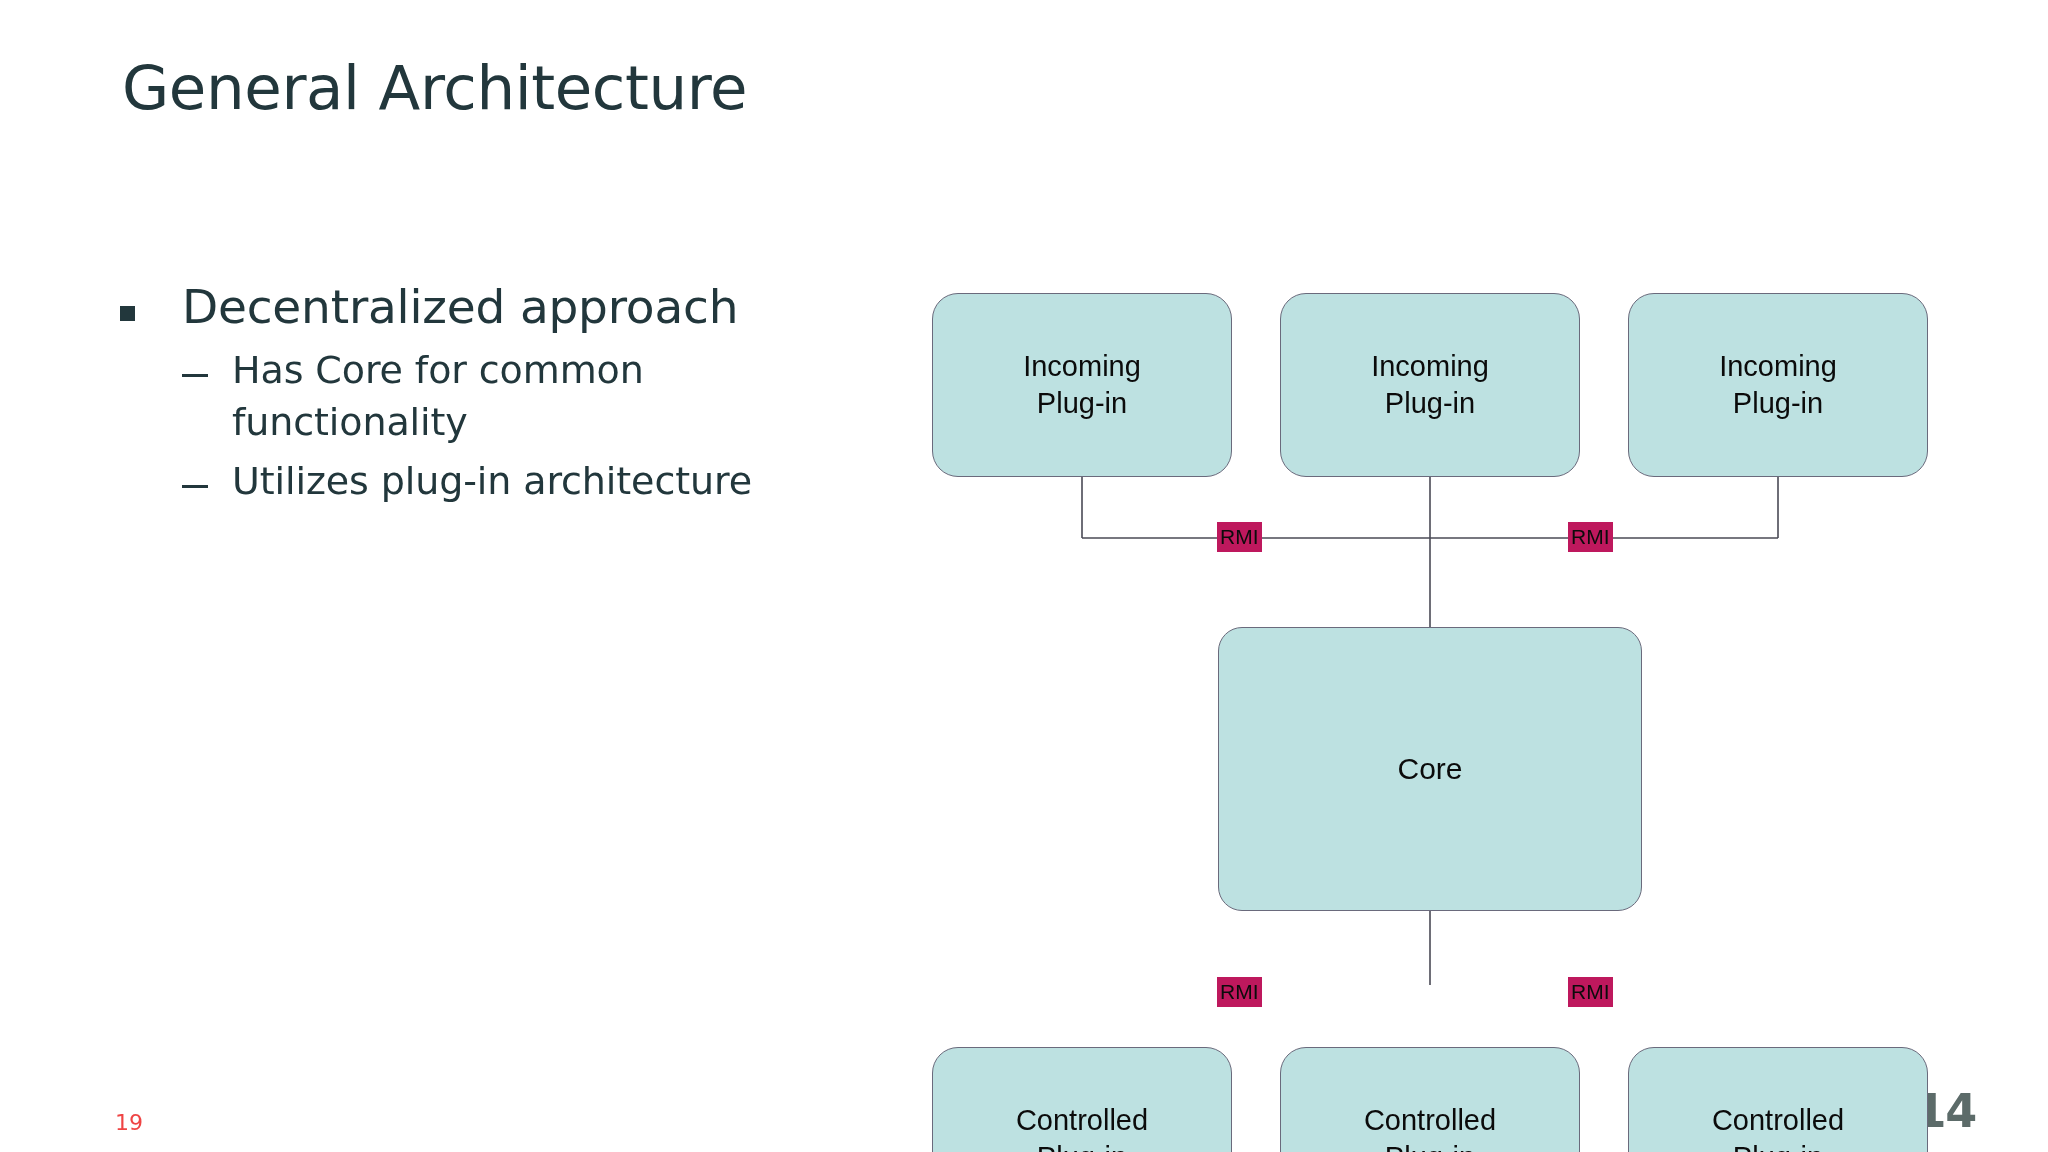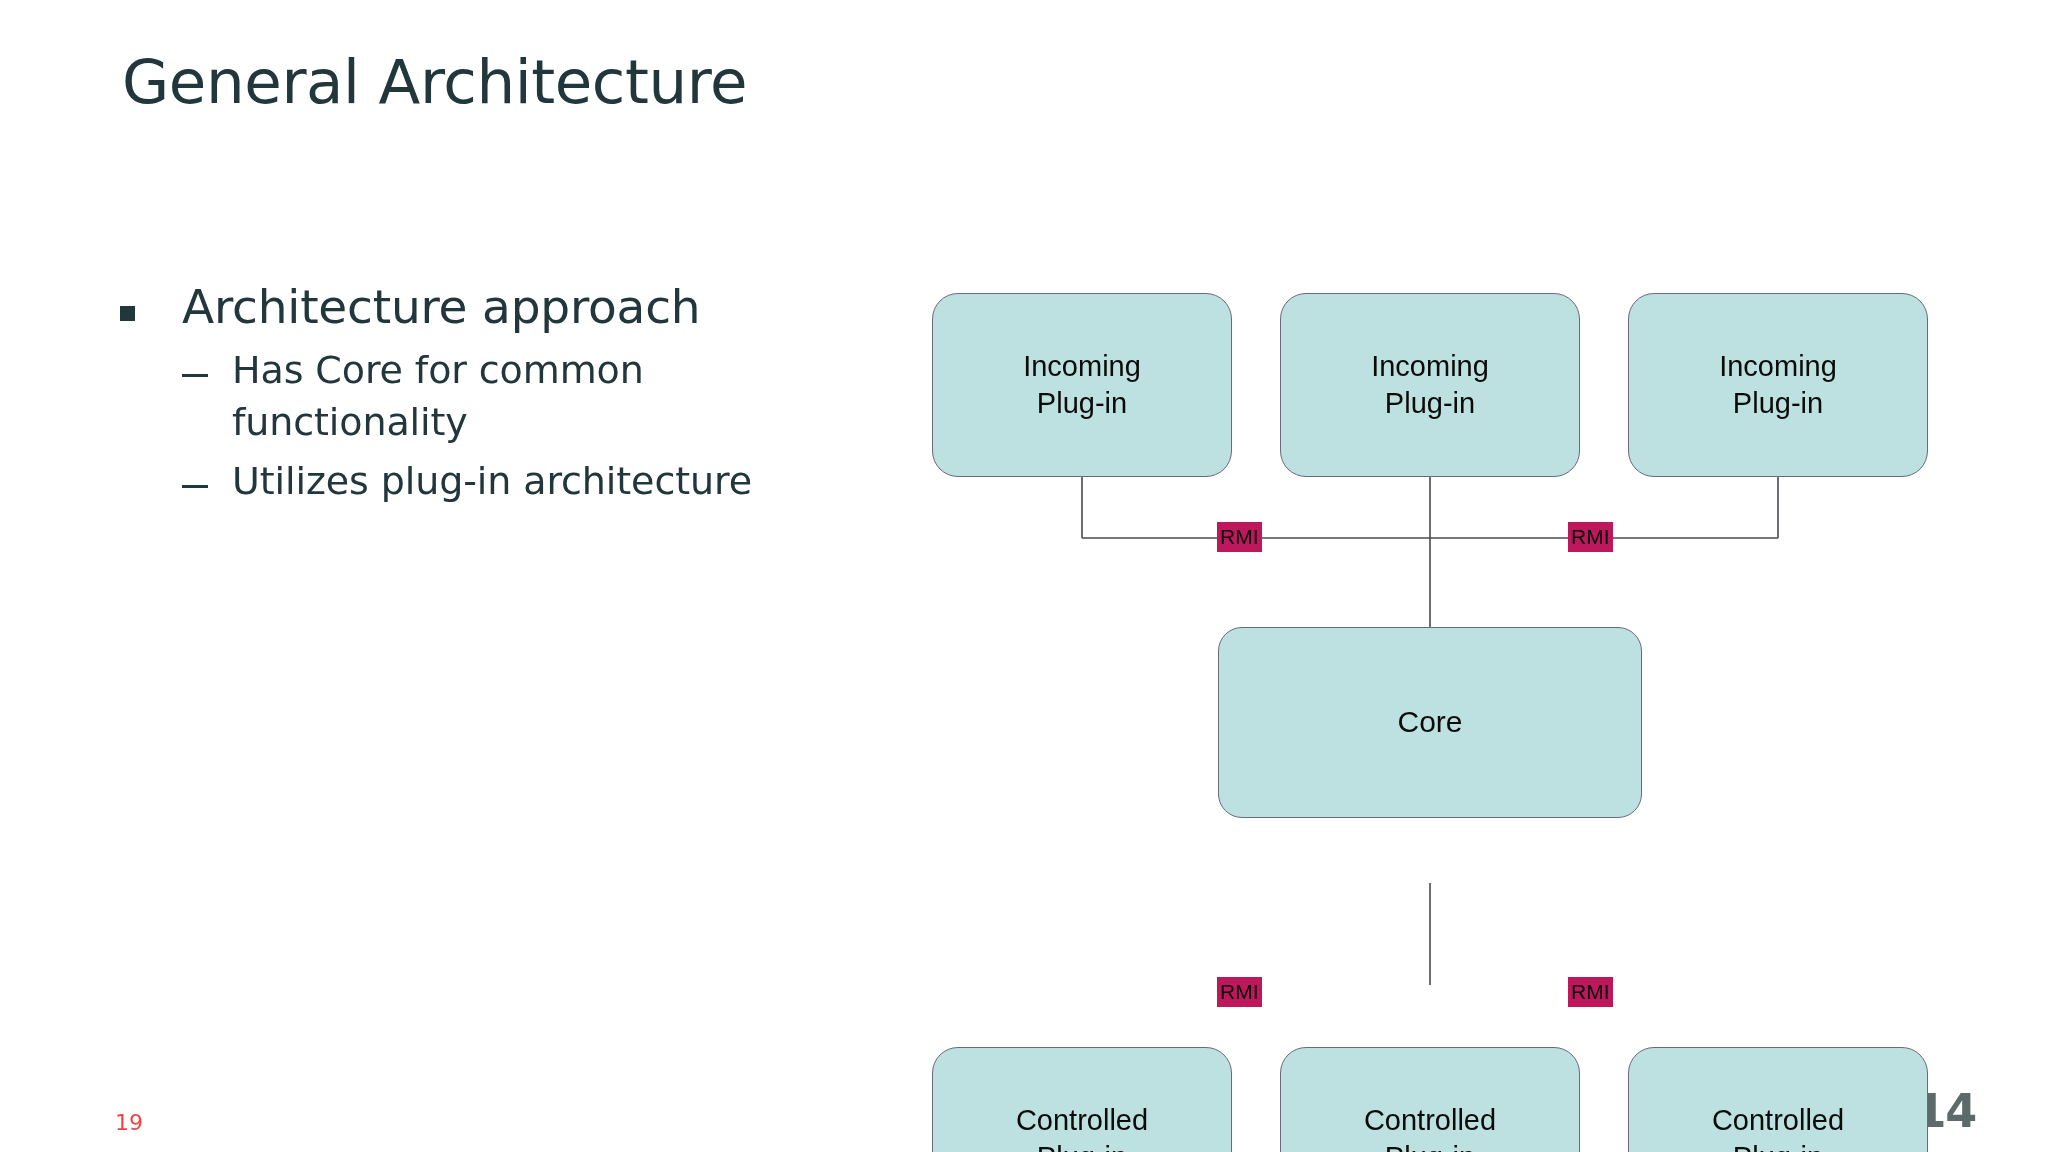--- a/index.html
+++ b/index.html
@@ -13,21 +13,21 @@
     position: relative;
     overflow: hidden;
     font-family: "Liberation Sans", sans-serif;
     background: #ffffff;
   }
 
   
   .slide-title {
     position: absolute;
     left: 122px;
-    top: 46px;
+    top: 52px;
     font-size: 61px;
     font-weight: 400;
     color: #22373c;
     letter-spacing: -0.4px;
     white-space: nowrap;
     font-family: "DejaVu Sans", sans-serif;
   }
 
   
   .body-block {
@@ -179,21 +179,21 @@
 </style>
 </head>
 <body>
 
 <div class="slide-title">General Architecture</div>
 
 <div class="body-block">
 
   <div class="bullet-l1">
     <span class="bullet-square"></span>
-    <span class="bullet-l1-text">Architecture approach</span>
+    <span class="bullet-l1-text">Decentralized approach</span>
   </div>
 
   <div class="sub-list">
 
     <div class="bullet-l2">
       <span class="bullet-dash"></span>
       <span class="bullet-l2-text">Has Core for common functionality</span>
     </div>
 
     <div class="bullet-l2">
@@ -229,21 +229,21 @@
   <div class="node-box" style="left:350px; top:28px; width:300px; height:184px;">
     <span>Incoming<br>Plug-in</span>
   </div>
   <div class="node-box" style="left:698px; top:28px; width:300px; height:184px;">
     <span>Incoming<br>Plug-in</span>
   </div>
 
   <div class="rmi-label" style="left:287px; top:257px;">RMI</div>
   <div class="rmi-label" style="left:638px; top:257px;">RMI</div>
 
-  <div class="node-box node-core" style="left:288px; top:362px; width:424px; height:191px;">
+  <div class="node-box node-core" style="left:288px; top:362px; width:424px; height:284px;">
     <span>Core</span>
   </div>
 
   <div class="rmi-label" style="left:287px; top:712px;">RMI</div>
   <div class="rmi-label" style="left:638px; top:712px;">RMI</div>
 
   <div class="node-box" style="left:2px;  top:782px; width:300px; height:184px;">
     <span>Controlled<br>Plug-in</span>
   </div>
   <div class="node-box" style="left:350px; top:782px; width:300px; height:184px;">

